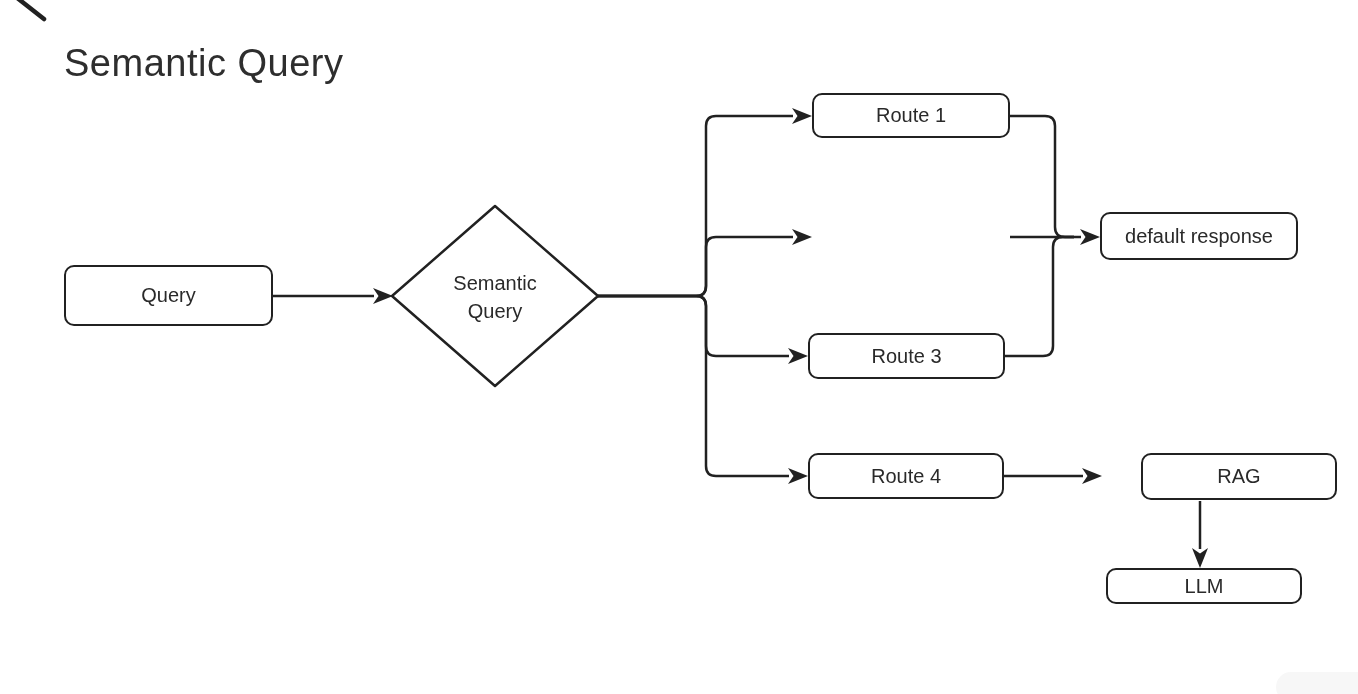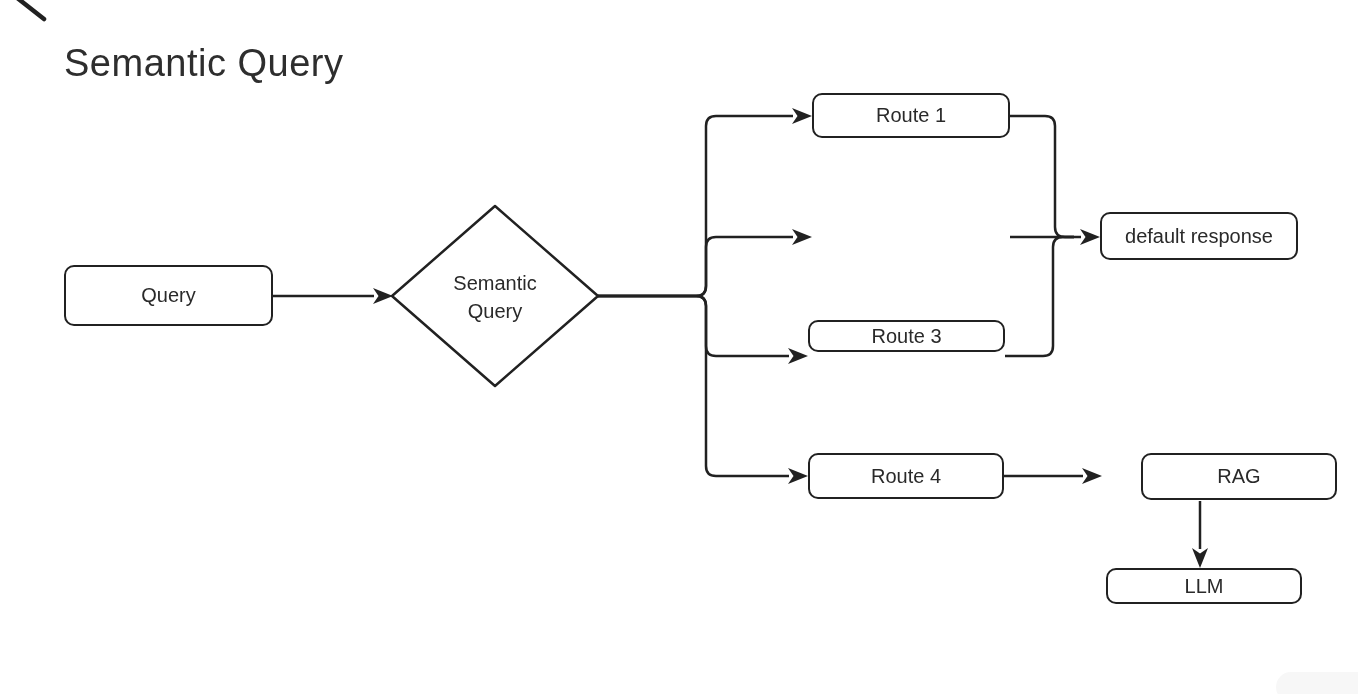--- a/index.html
+++ b/index.html
@@ -42,21 +42,21 @@
     display: flex;
     align-items: center;
     justify-content: center;
     font-size: 20px;
     color: #2a2a2a;
     white-space: nowrap;
   }
   .node-query            { left: 64px;   top: 265px; width: 209px; height: 61px; }
   .node-route1           { left: 812px;  top: 93px;  width: 198px; height: 45px; }
   .node-route2           { left: 812px;  top: 214px; width: 198px; height: 46px; }
-  .node-route3           { left: 808px;  top: 320px; width: 197px; height: 32px; }
+  .node-route3           { left: 808px;  top: 333px; width: 197px; height: 46px; }
   .node-route4           { left: 808px;  top: 453px; width: 196px; height: 46px; }
   .node-default-response { left: 1100px; top: 212px; width: 198px; height: 48px; }
   .node-rag              { left: 1102px; top: 453px; width: 196px; height: 47px; margin-left: 39px; }
   .node-llm              { left: 1106px; top: 568px; width: 196px; height: 36px; }
   .diamond-label {
     position: absolute;
     left: 395px;
     top: 267px;
     width: 200px;
     height: 60px;

